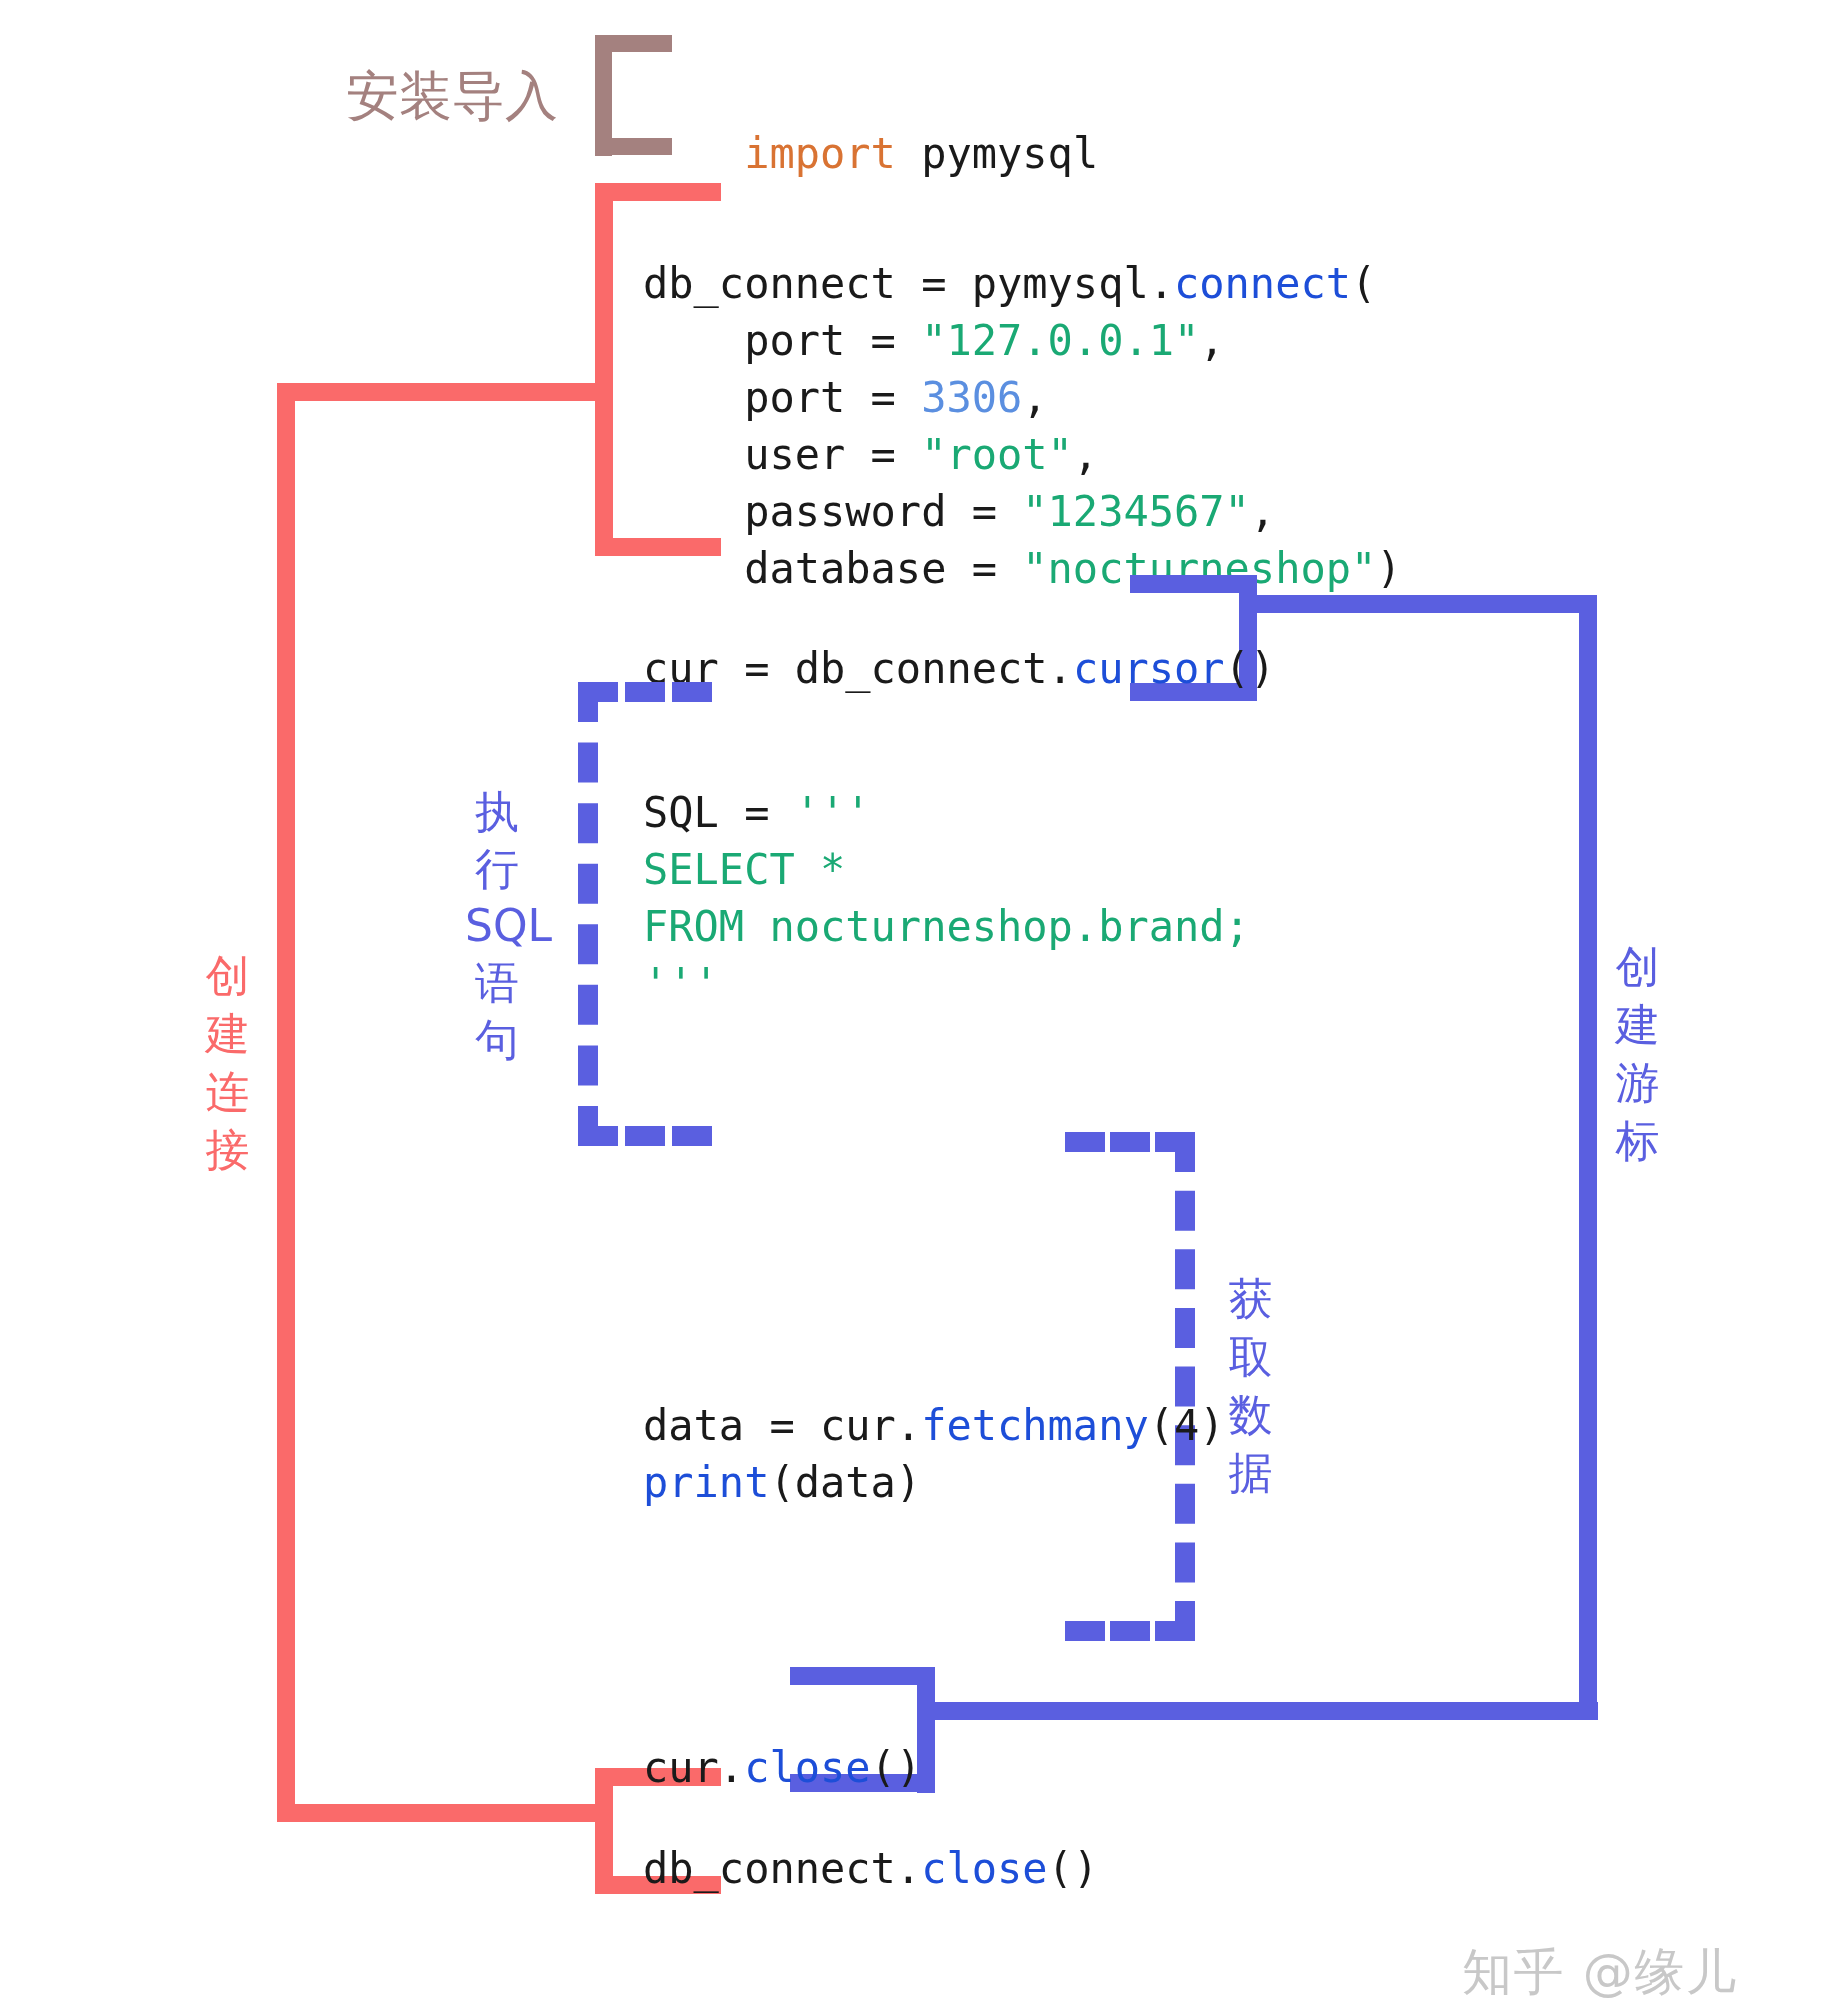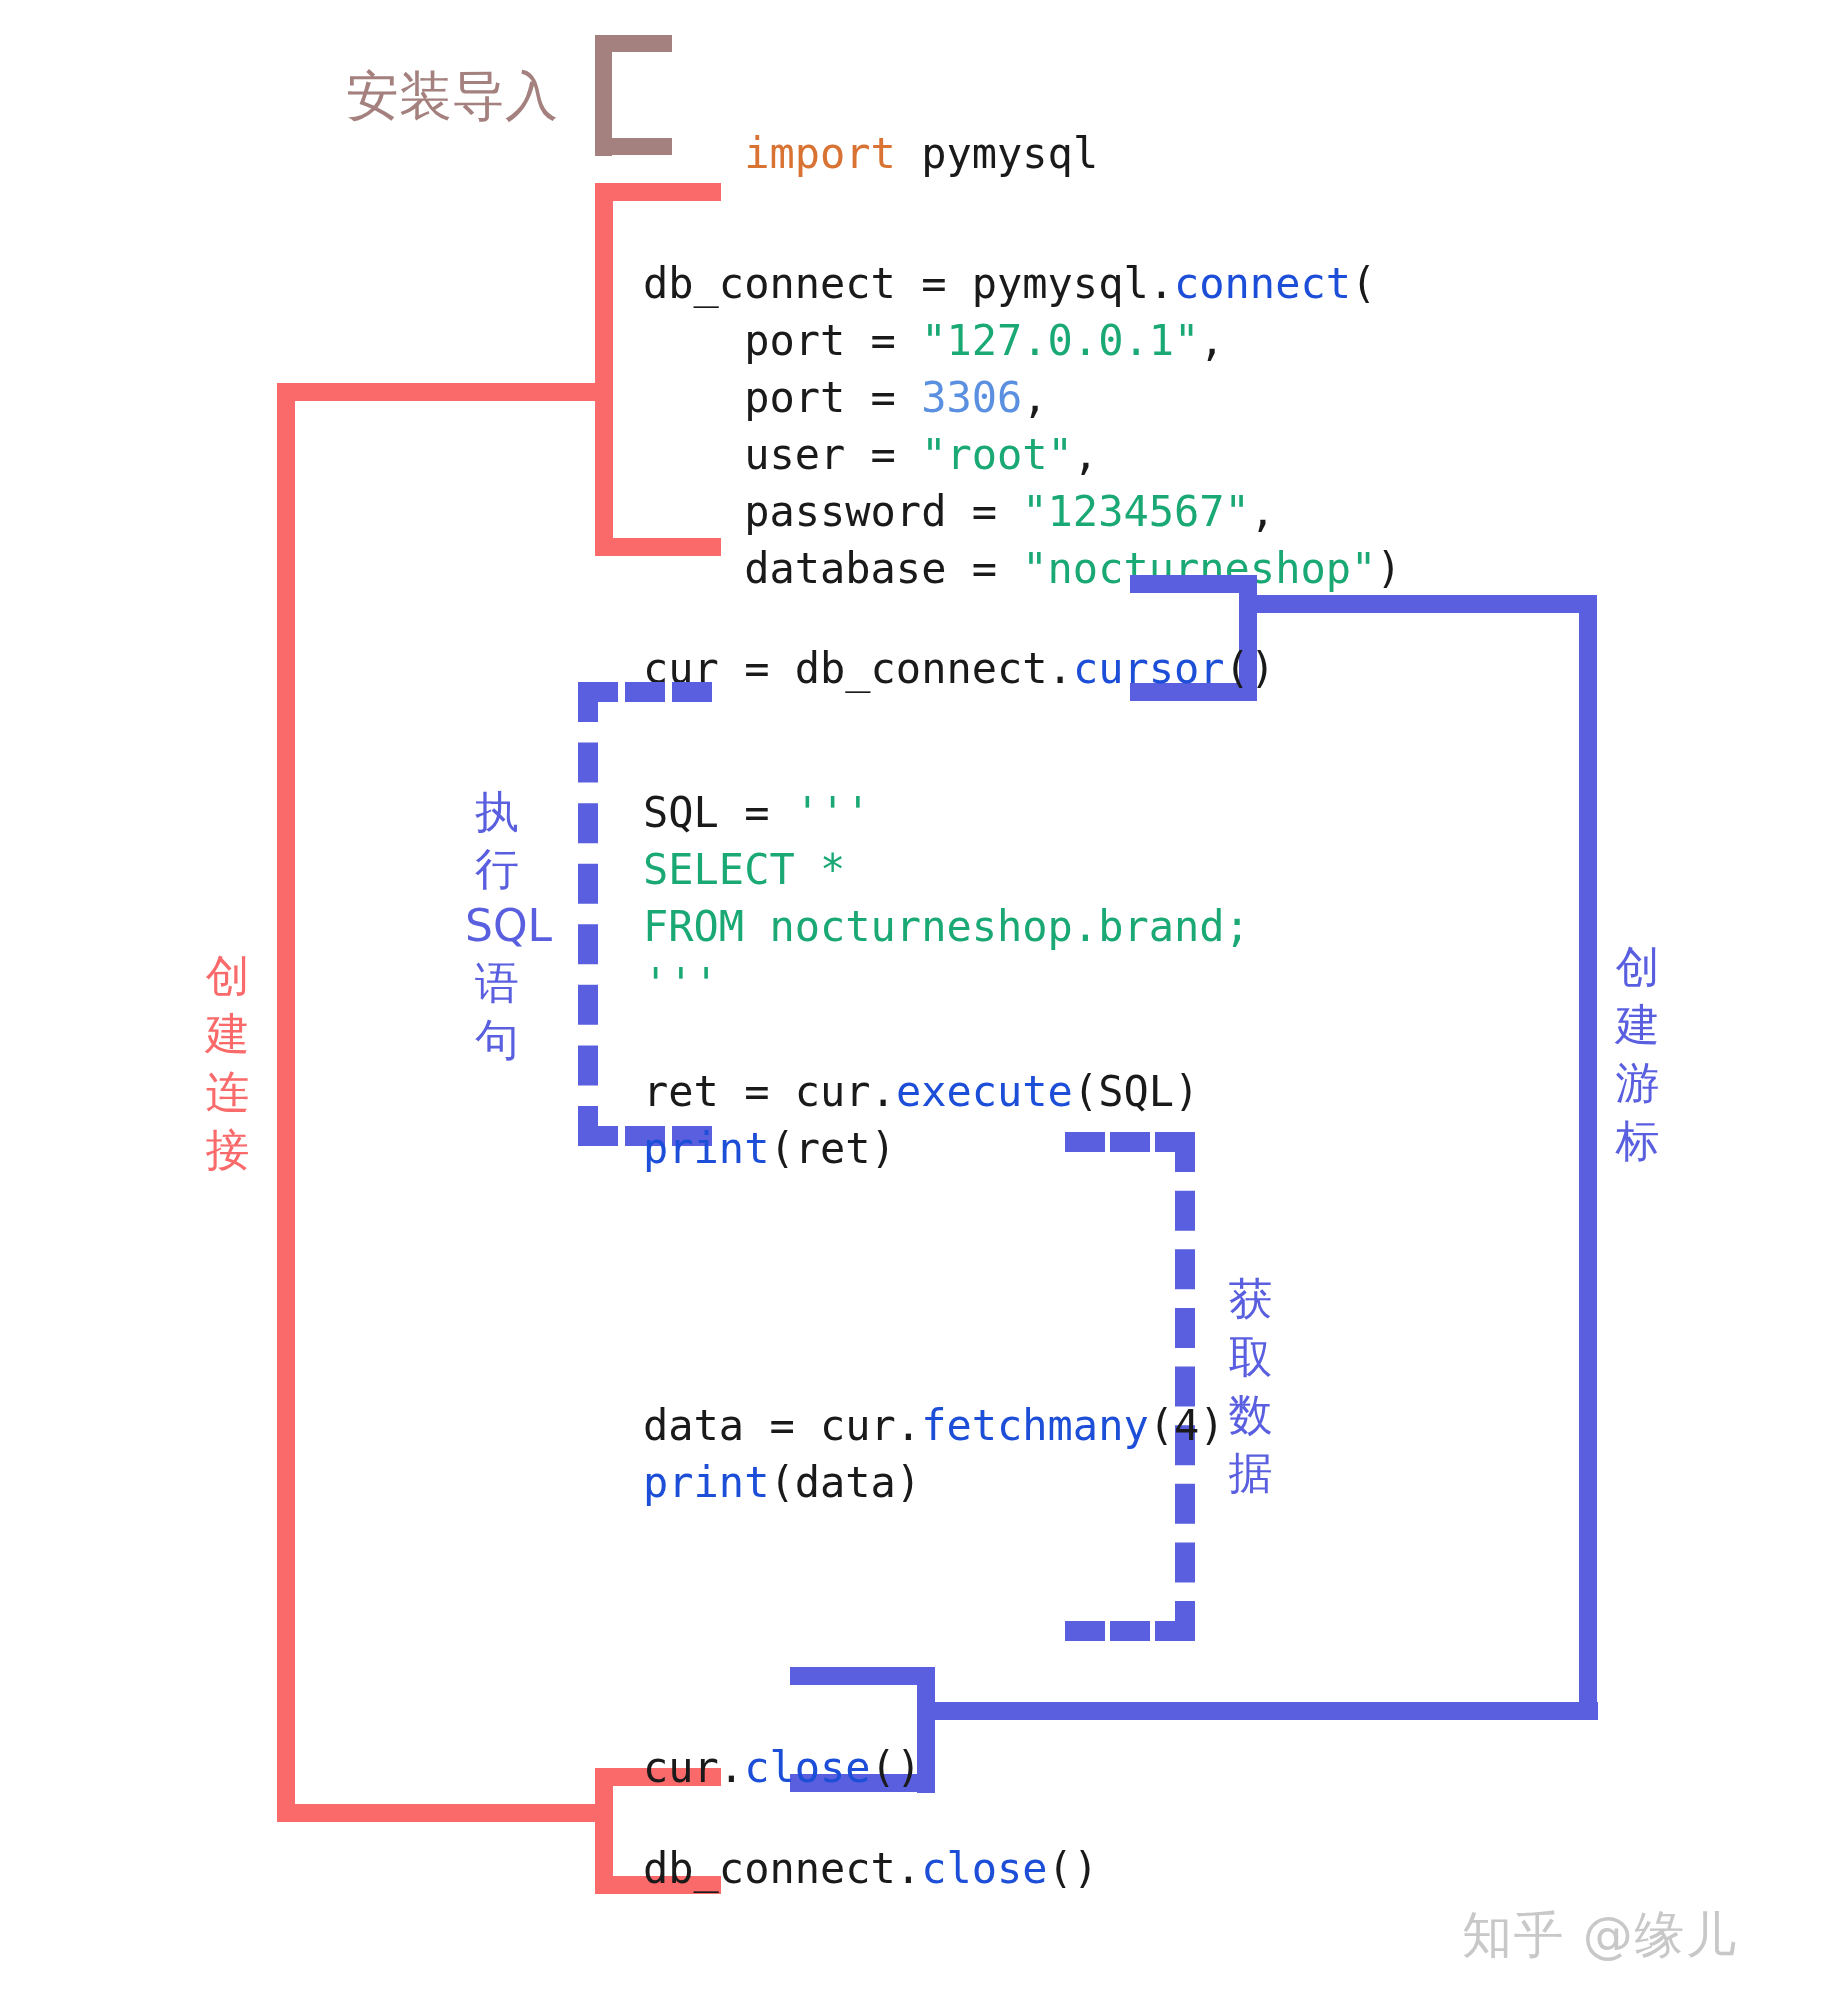--- a/index.html
+++ b/index.html
@@ -53,20 +53,21 @@
     box-sizing:border-box;
   }
 
   .wm{
     position:absolute;
     font-family:"DejaVu Sans","Liberation Sans",sans-serif;
     font-size:50px;
     color:#c8c8c8;
     white-space:nowrap;
     letter-spacing:1.6px;
+    margin-top:37px;
   }
 </style>
 </head>
 <body>
 
 <div id="stage">
 
   <div class="hlabel" style="left:346px;top:61px;color:#a4817f;">安装导入</div>
 
   <div class="bar" style="left:595px;top:35px;width:17.3px;height:121px;background:#a4817f;"></div>
@@ -139,23 +140,20 @@
 SQL
 语
 句</div>
 
   <div class="code" style="left:643px;top:727px;">
 <span>SQL = </span><span class="str">'''</span>
 <span class="sql">SELECT *</span>
 <span class="sql">FROM nocturneshop.brand;</span>
 <span class="str">'''</span></div>
 
-  <div class="code" style="left:643px;top:1006px;">
-<span>ret = cur.</span><span class="fn">execute</span><span>(SQL)</span>
-<span class="fn">print</span><span>(ret)</span></div>
 
   <div class="dashbox" style="left:1065px;top:1132px;width:130px;height:509px;
               border-right:20.4px dashed #5a5fe0;
               border-top:20.4px dashed #5a5fe0;
               border-bottom:20.4px dashed #5a5fe0;
               border-left:none;"></div>
 
   <div class="vlabel" style="left:1223px;top:1270px;width:55px;color:#5a5fe0;">获
 取
 数

